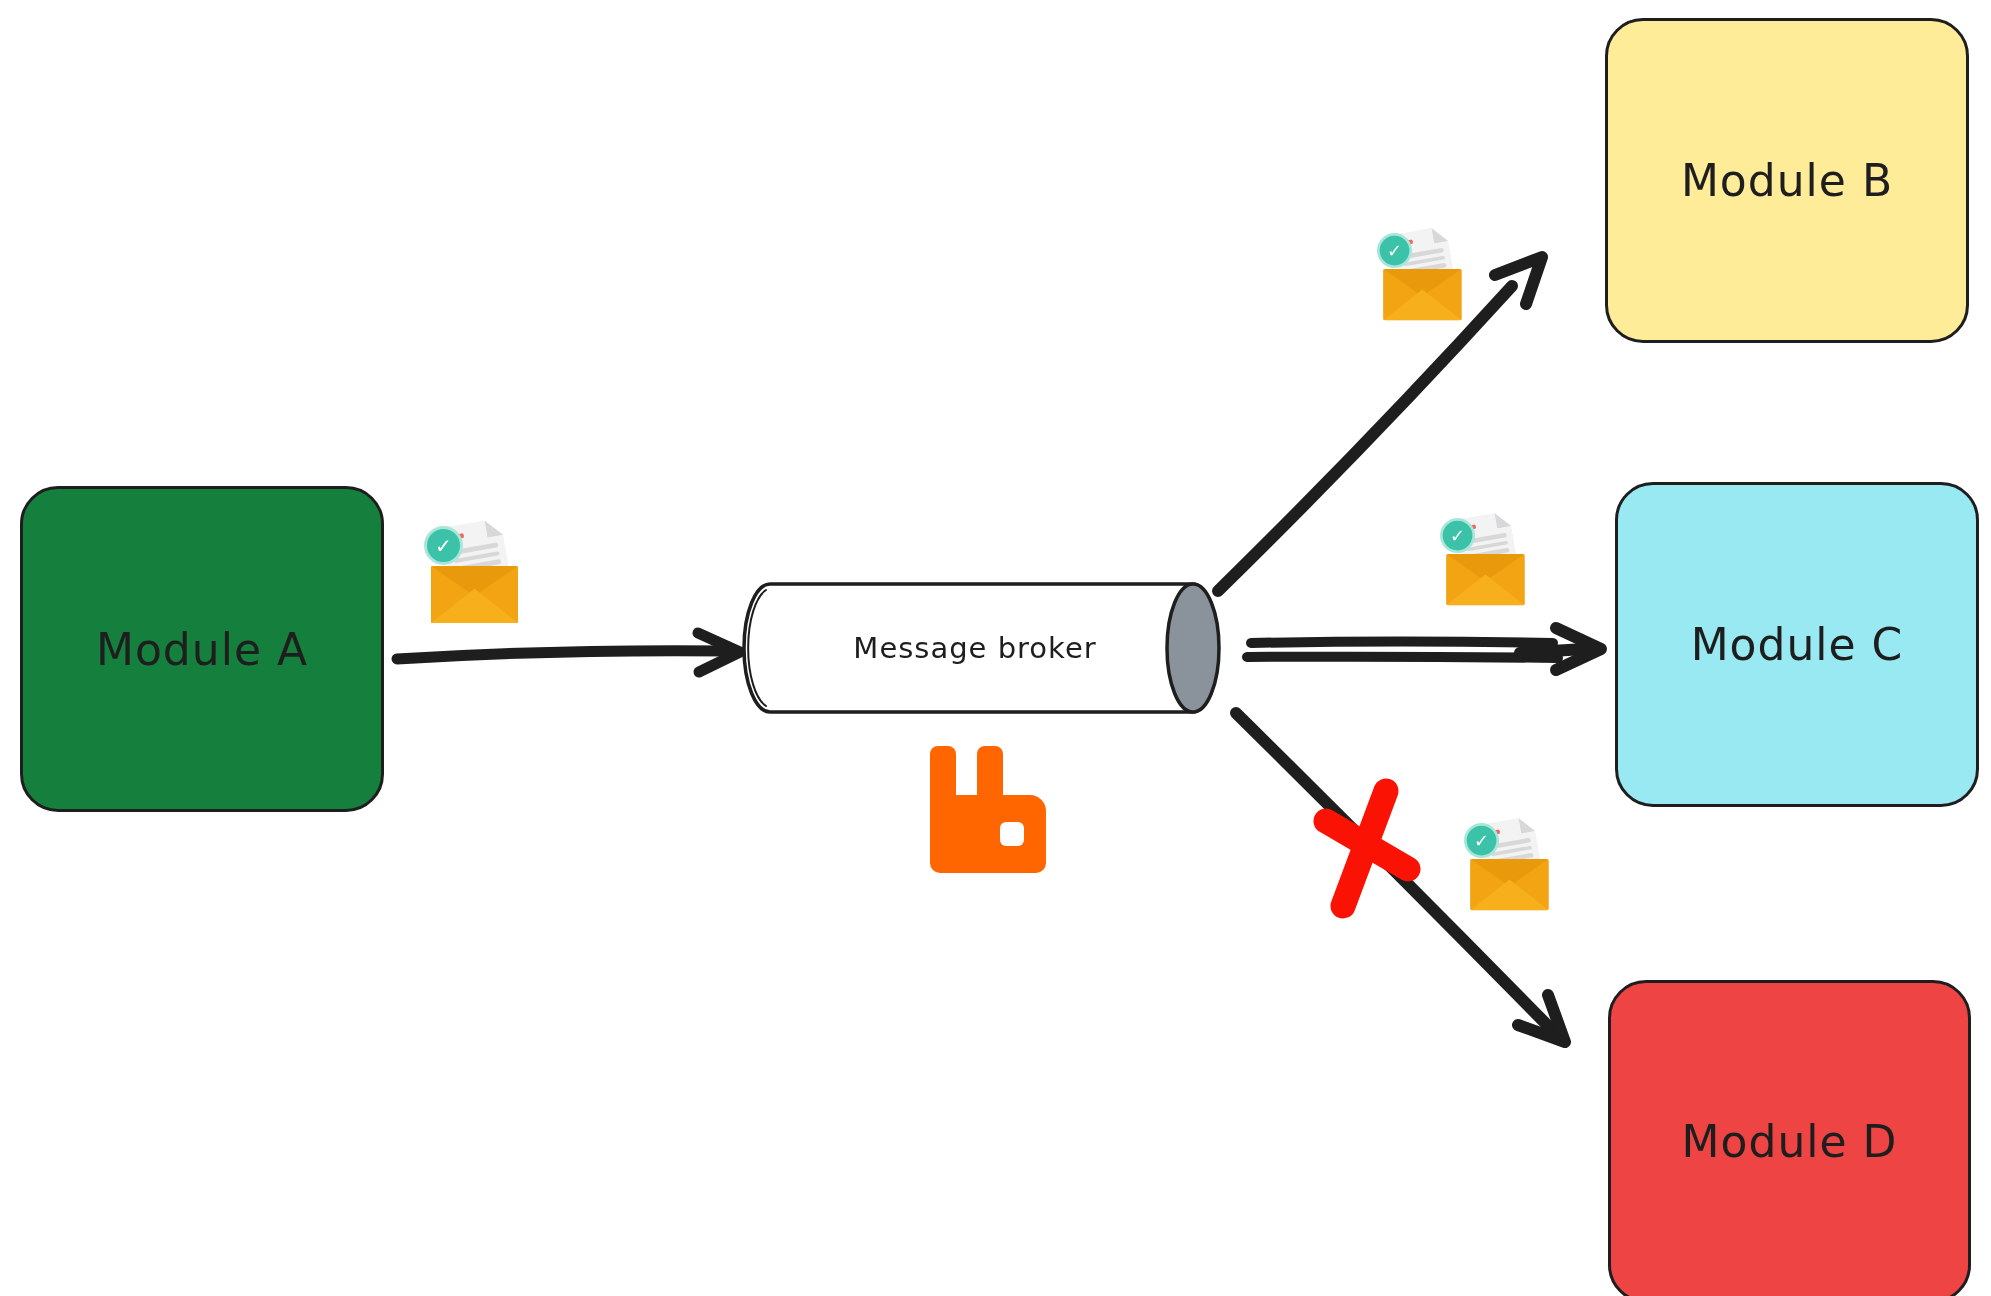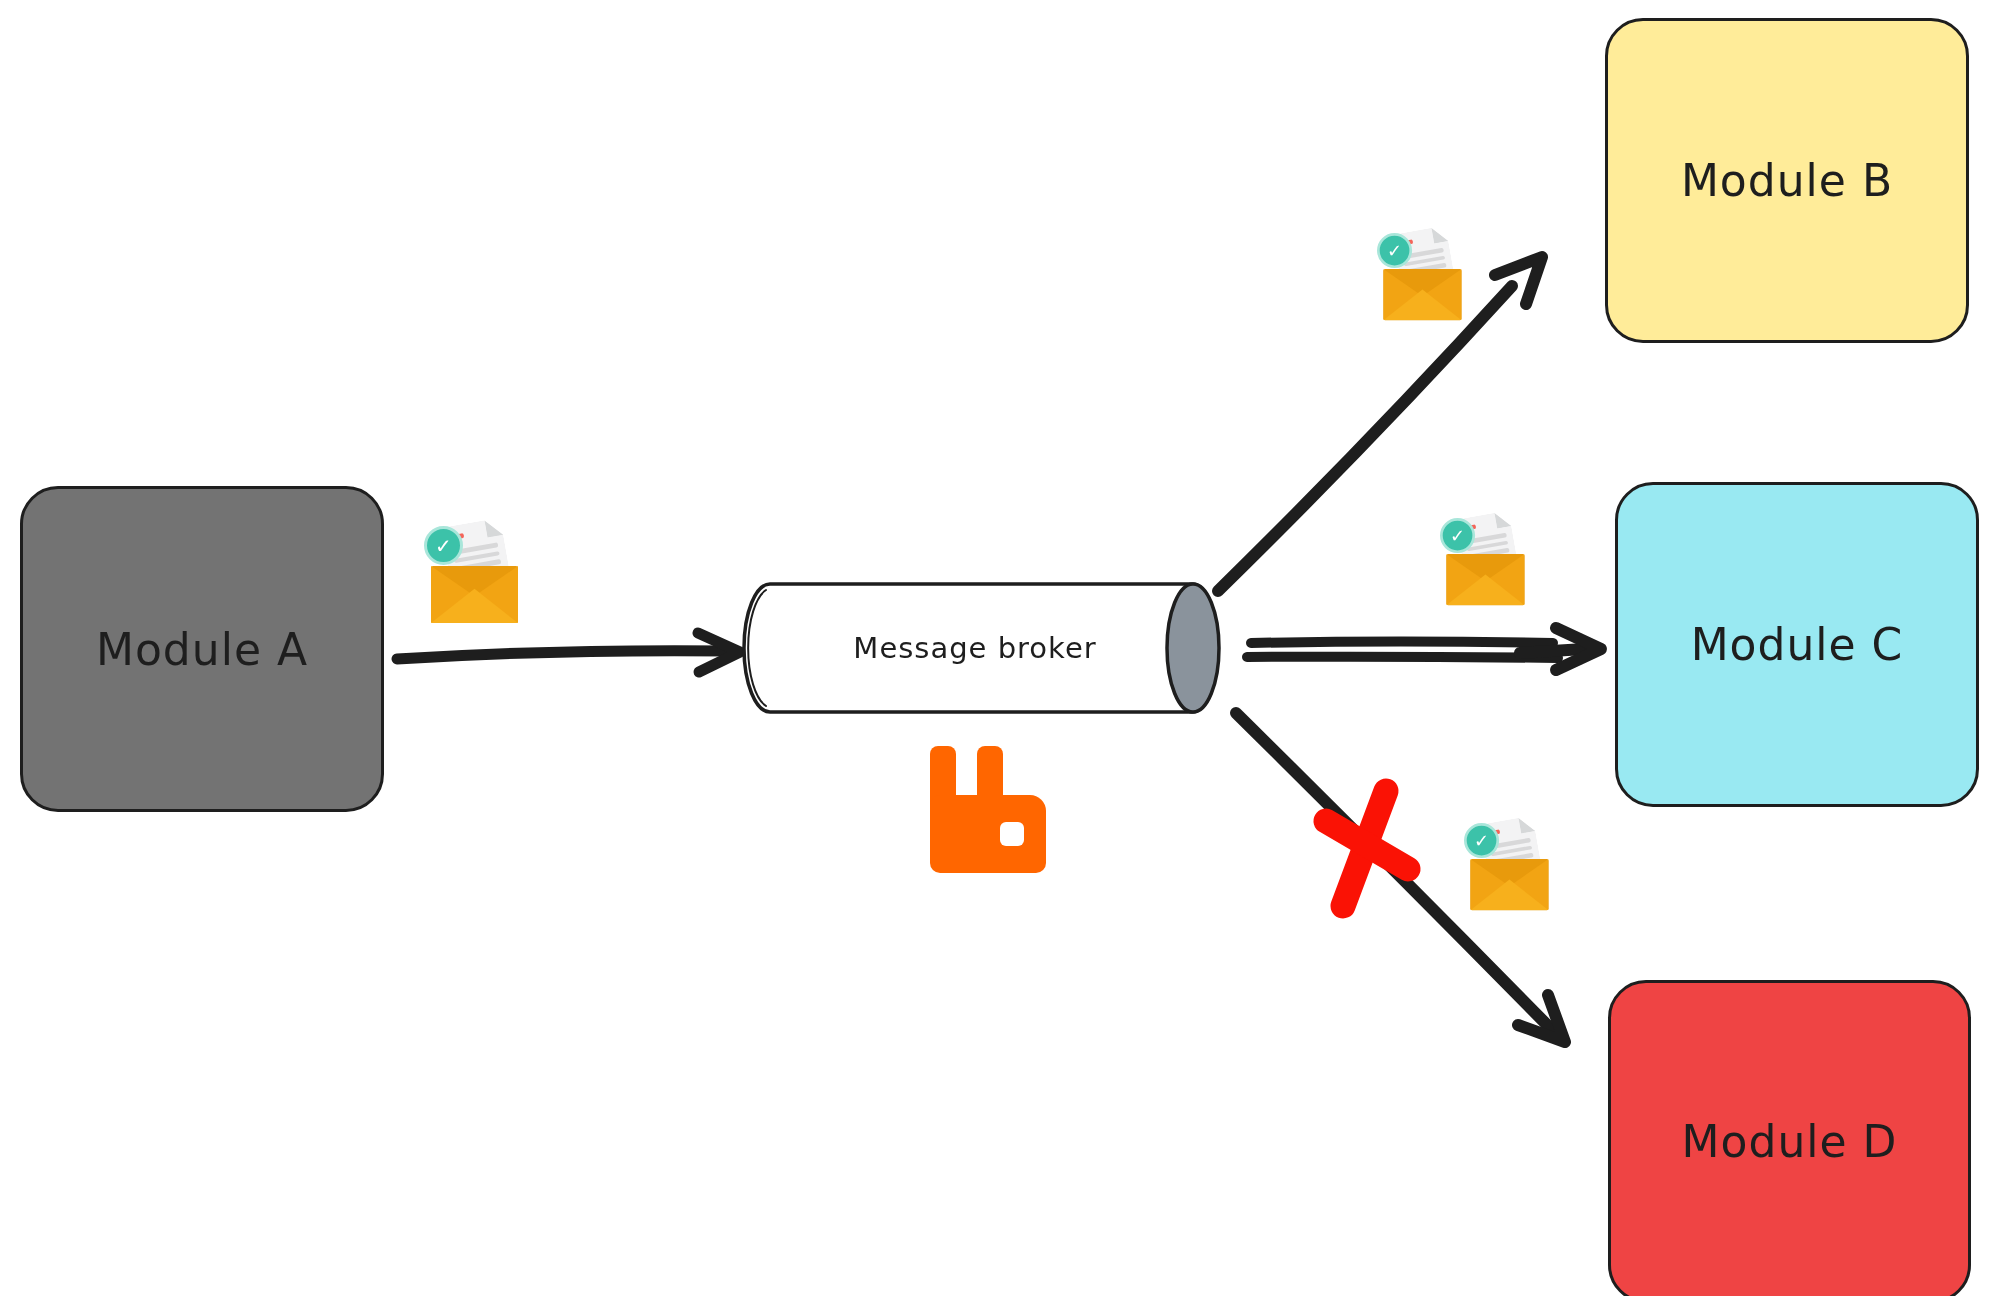--- a/index.html
+++ b/index.html
@@ -9,21 +9,21 @@
   }
   .layer{position:absolute;left:0;top:0;width:1991px;height:1296px;}
   svg.layer{pointer-events:none;z-index:1;}
 
   
   .node{
     position:absolute;z-index:2;border:3.5px solid #1e1e1e;border-radius:38px;
     display:flex;align-items:center;justify-content:center;
     font-size:44px;letter-spacing:1px;color:#1e1e1e;
   }
-  .node-a{left:20px;top:486px;width:358px;height:320px;background:#737373;}
+  .node-a{left:20px;top:486px;width:358px;height:320px;background:#15803d;}
   .node-b{left:1573px;top:18px;width:358px;height:319px;background:#ffec99;margin-left:32px;}
   .node-c{left:1615px;top:482px;width:358px;height:319px;background:#99e9f2;}
   .node-d{left:1608px;top:980px;width:357px;height:317px;background:#ef4444;}
 
   .broker-label{
     position:absolute;left:770px;top:598px;width:410px;height:100px;z-index:2;
     display:flex;align-items:center;justify-content:center;
     font-size:29px;letter-spacing:1px;color:#1e1e1e;
   }
 

